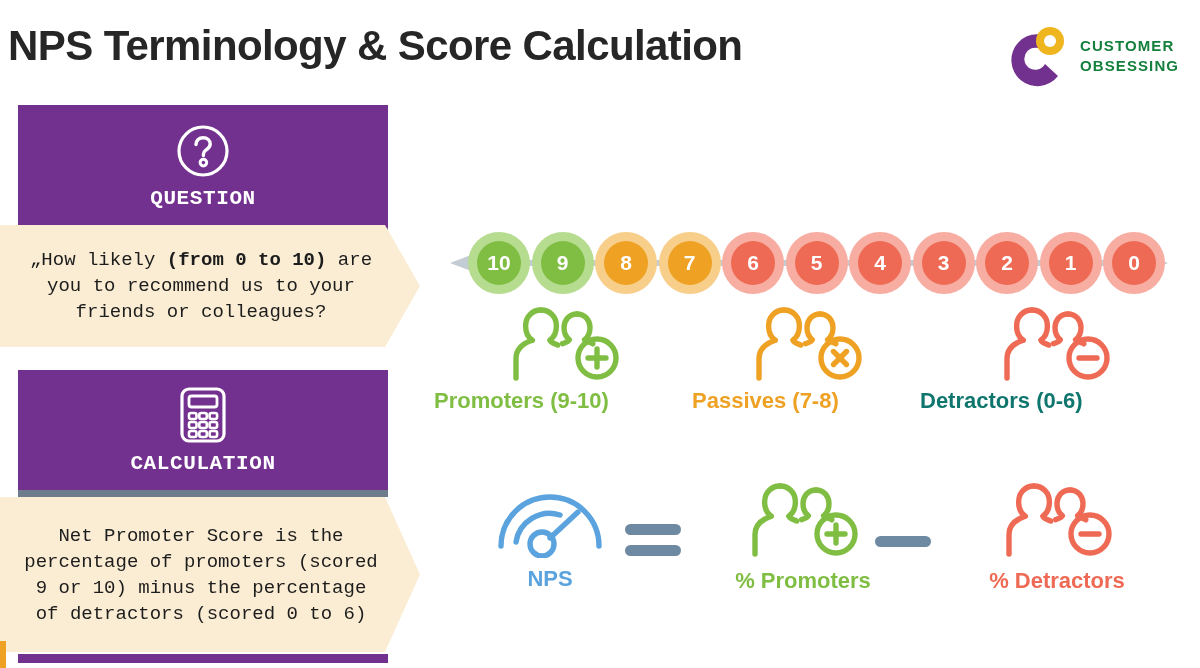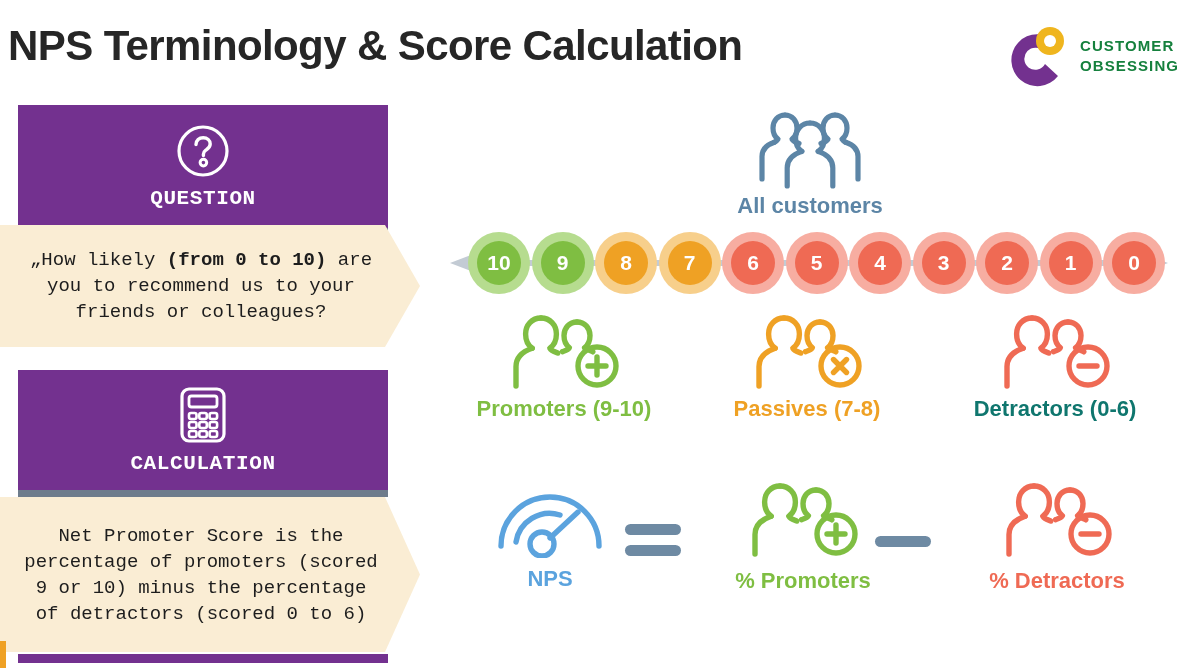--- a/index.html
+++ b/index.html
@@ -94,21 +94,21 @@
     position:absolute;top:0;width:62px;height:62px;border-radius:50%;
     display:flex;align-items:center;justify-content:center;
   }
   .pip .core{
     width:44px;height:44px;border-radius:50%;
     display:flex;align-items:center;justify-content:center;
     color:#fff;font-weight:bold;font-size:21px;
   }
 
   
-  .seg{position:absolute;top:312px;text-align:center;}
+  .seg{position:absolute;top:304px;}
   .seg .lbl{font-weight:bold;font-size:22px;margin-top:4px;}
 
   
   .formula{position:absolute;left:0;top:480px;width:780px;height:150px;}
   .fitem{position:absolute;text-align:center;}
   .fitem .lbl{font-weight:bold;font-size:22px;margin-top:8px;}
   .op{position:absolute;top:520px;}
 
   .eqbar{width:56px;height:11px;border-radius:6px;background:#6E8AA3;}
   .eqbar + .eqbar{margin-top:10px;}
@@ -181,39 +181,20 @@
     <div class="cream-banner" style="top:392px;height:155px;width:420px;">
       <div class="txt">Net Promoter Score is the percentage of promoters (scored 9 or 10) minus the percentage of detractors (scored 0 to 6)</div>
     </div>
 
     <div class="bottom-purple-bar" style="top:549px;"></div>
     <div class="left-orange-tab"></div>
   </div>
 
   <div class="rightcol">
 
-    <div class="allcust">
-      <div style="display:flex;justify-content:center;">
-        <svg width="130" height="88" viewBox="0 0 130 88">
-          <g fill="none" stroke="#5C85A6" stroke-width="5.2" stroke-linecap="round" stroke-linejoin="round">
-            <path d="M40 12c-7 0-12 5.6-12 13 0 5 2 9 5 11.2-1 1.6-2 2.4-3.6 3"></path>
-            <path d="M40 12c7 0 12 5.6 12 13 0 5-2 9-5 11.2 1.4 2.4 4 3.2 7 4.2"></path>
-            <path d="M29.4 39.2c-6.2 2-12.4 5.6-12.4 14.4V76"></path>
-            <path d="M90 12c7 0 12 5.6 12 13 0 5-2 9-5 11.2 1 1.6 2 2.4 3.6 3"></path>
-            <path d="M90 12c-7 0-12 5.6-12 13 0 5 2 9 5 11.2-1.4 2.4-4 3.2-7 4.2"></path>
-            <path d="M100.6 39.2c6.2 2 12.4 5.6 12.4 14.4V76"></path>
-            <path d="M65 20c-8.4 0-14.4 6.6-14.4 15.2 0 6 2.6 10.8 6.2 13.2"></path>
-            <path d="M65 20c8.4 0 14.4 6.6 14.4 15.2 0 6-2.6 10.8-6.2 13.2"></path>
-            <path d="M56.8 48.4c-7.4 2.4-14.6 6.6-14.6 16.6V83"></path>
-            <path d="M73.2 48.4c7.4 2.4 14.6 6.6 14.6 16.6V83"></path>
-          </g>
-        </svg>
-      </div>
-      <div class="lbl">All customers</div>
-    </div>
 
     <div class="scale">
       <div class="arrow-l"></div>
       <div class="scale-line"></div>
       <div class="arrow-r"></div>
       <div id="pips">
           <div class="pip" style="left: 28px; background: rgb(182, 220, 143);">
             <div class="core" style="background: rgb(127, 190, 66);">10</div>
           </div>
           <div class="pip" style="left: 91.5px; background: rgb(182, 220, 143);">

